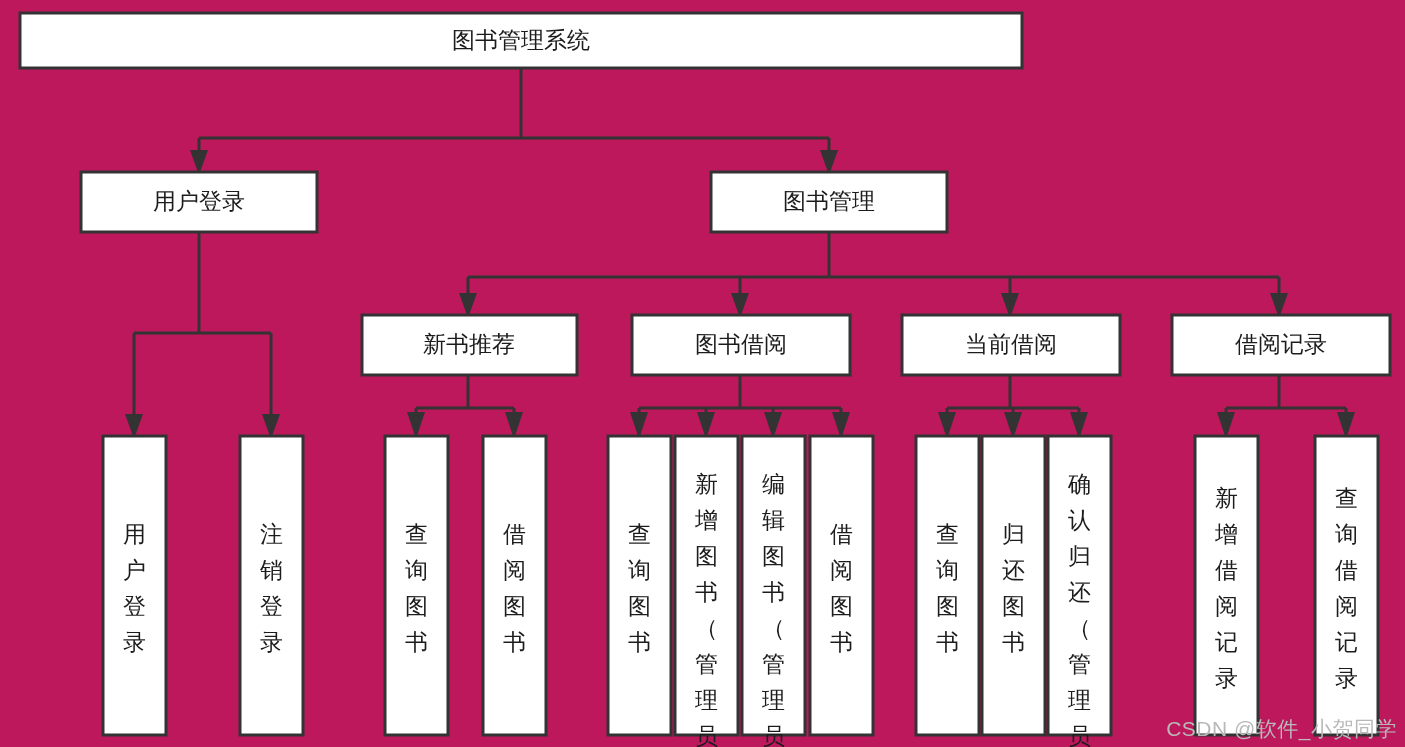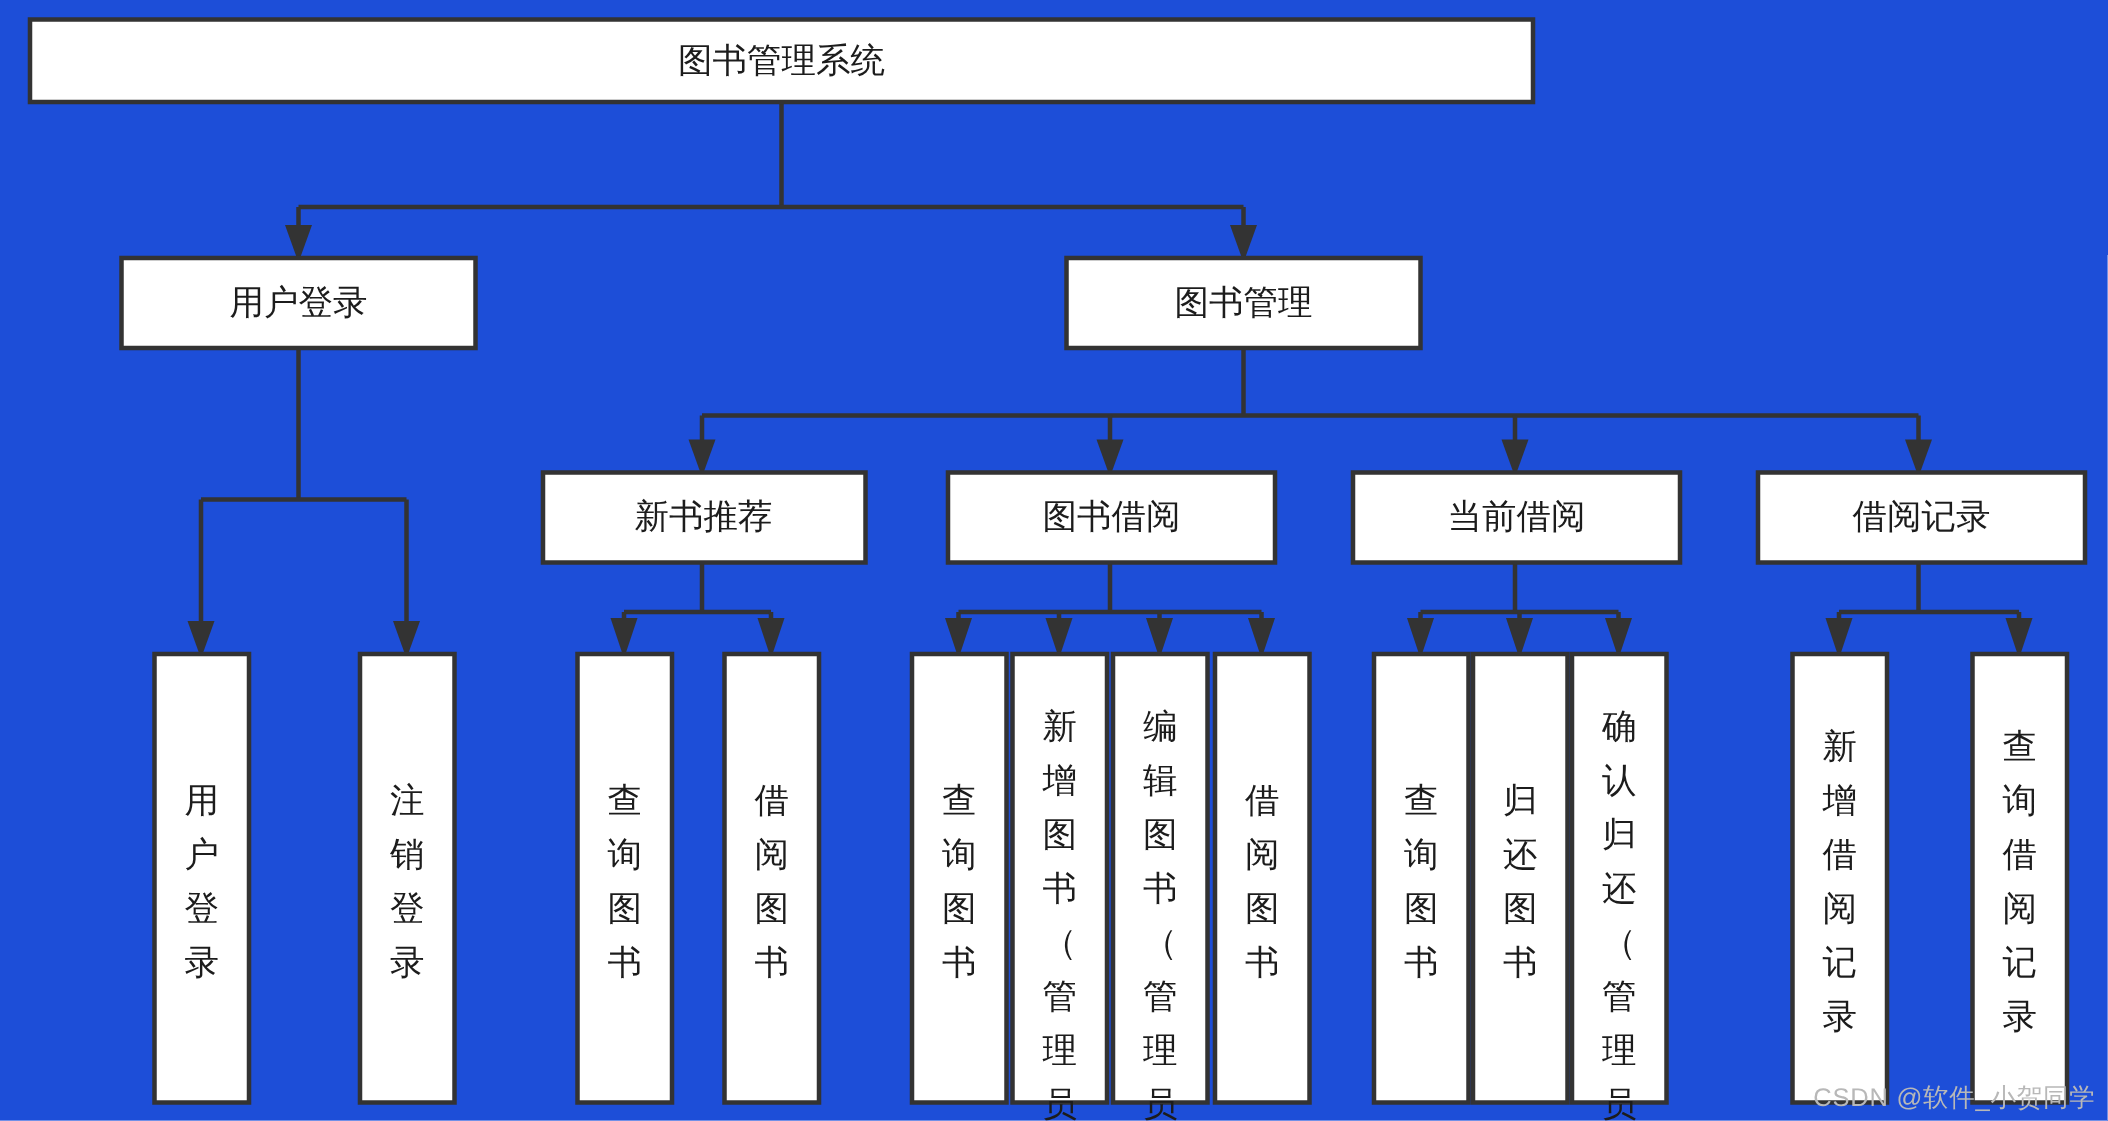--- a/index.html
+++ b/index.html
@@ -12,21 +12,21 @@
     width: 1405px;
     height: 747px;
     font-family: "Liberation Sans", "DejaVu Sans", sans-serif;
     overflow: hidden;
     position: relative;
   }
   #diagram-root {
     position: relative;
     width: 1405px;
     height: 747px;
-    background: #1d4ed8;
+    background: #be185d;
   }
   svg#flow-svg {
     position: absolute;
     left: 0;
     top: 0;
     width: 1405px;
     height: 747px;
     display: block;
   }
   .node-box {
@@ -56,21 +56,21 @@
     font-family: "Liberation Sans", "DejaVu Sans", sans-serif;
     font-size: 23px;
     fill: #1c1c1c;
     text-anchor: middle;
   }
   .watermark-text {
     position: absolute;
     right: 8px;
     bottom: 4px;
     font-family: "Liberation Sans", "DejaVu Sans", sans-serif;
-    font-size: 17px;
+    font-size: 21px;
     color: #b8b8b8;
     letter-spacing: 0.5px;
     user-select: none;
     pointer-events: none;
     white-space: nowrap;
   }
 </style>
 </head>
 <body>
 

